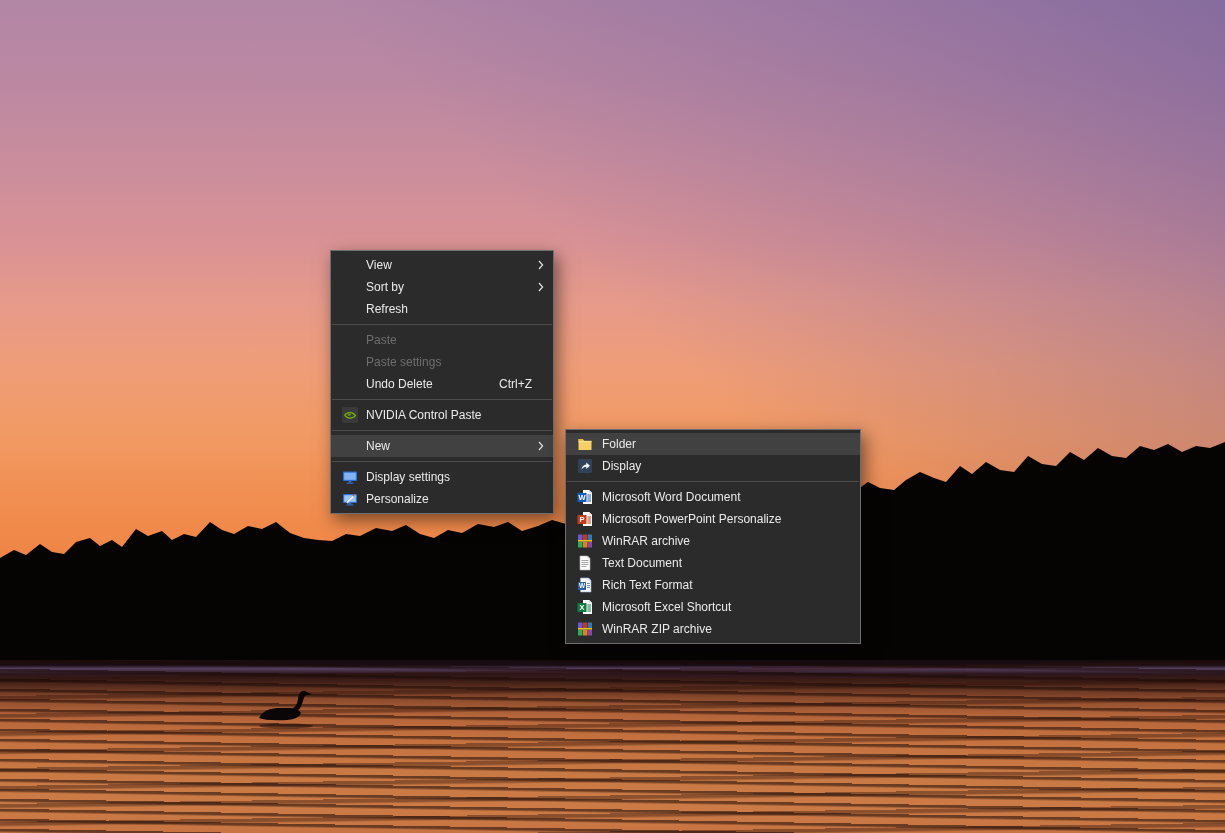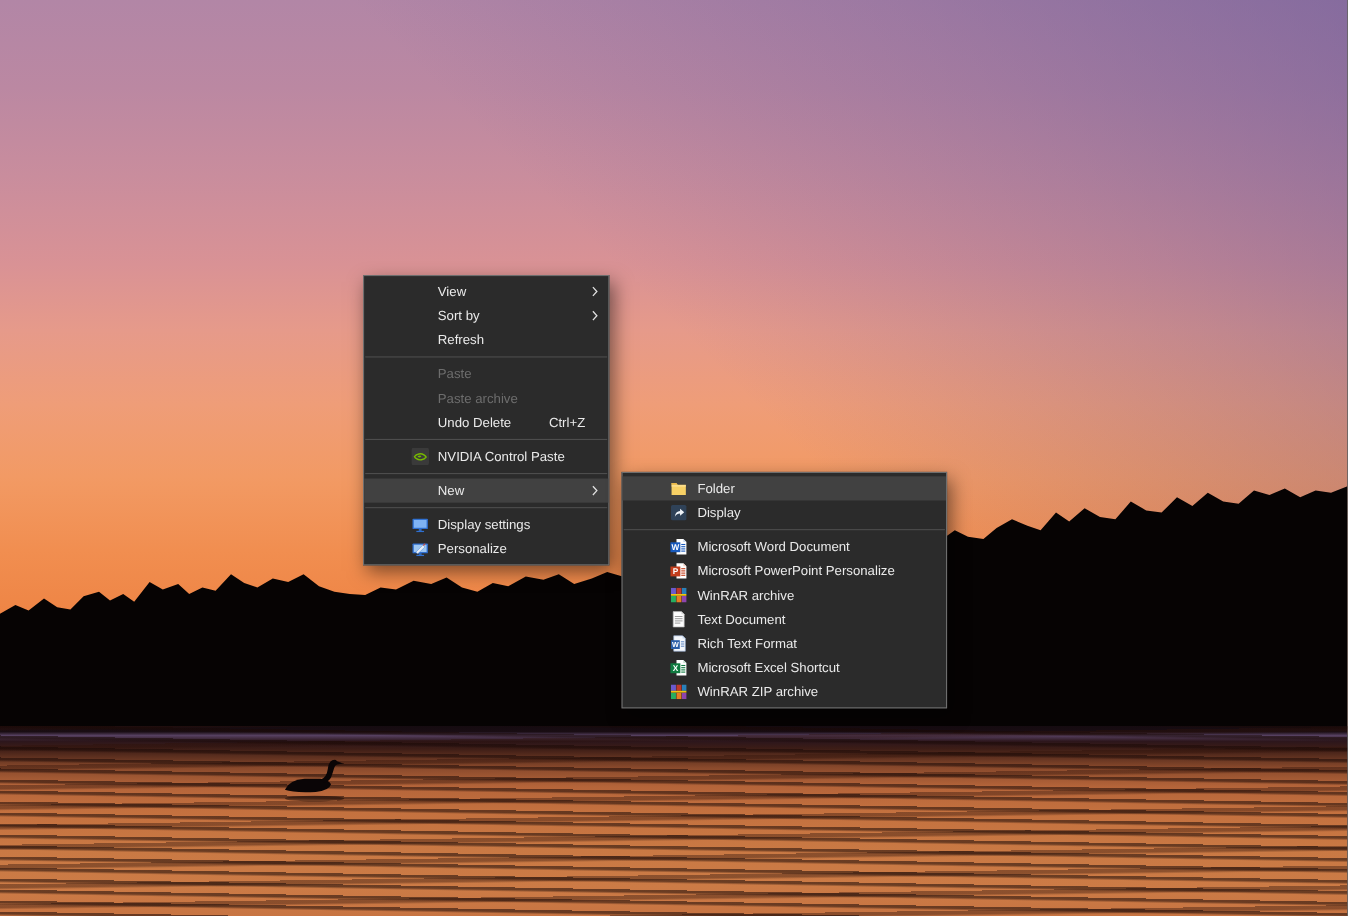--- a/index.html
+++ b/index.html
@@ -27,21 +27,21 @@
   .swan { position:absolute; left:254px; top:688px; width:68px; height:44px; }
 
   
   .menu {
     position:absolute; background:#2b2b2b; border:1px solid #6e6e6e;
     box-shadow:4px 6px 16px rgba(0,0,0,.5); padding:3px 0;
     font-size:12px; color:#eaeaea; user-select:none;
   }
   #context-menu { left:330px; top:250px; width:224px; z-index:10; }
   #new-submenu  { left:565px; top:429px; width:296px; z-index:11; }
-  .menu-item { height:22px; display:flex; align-items:center; position:relative; padding-right:8px;padding-left:32px; }
+  .menu-item { height:22px; display:flex; align-items:center; position:relative; padding-right:8px; }
   .menu-item.highlighted { background:#414141; }
   .menu-item.disabled .label { color:#6d6d6d; }
   .gutter { width:35px; flex:none; display:flex; justify-content:flex-start; }
   .gutter .ico { width:16px; height:16px; margin-left:11px; display:block; }
   #new-submenu .gutter { width:36px; }
   .label { flex:1; white-space:nowrap; }
   .shortcut { margin-right:13px; color:#eaeaea; }
   .arrow { position:absolute; right:9px; top:6px; width:6px; height:10px; }
   .separator { height:1px; background:#4d4d4d; margin:4px 1px; }
 </style>
@@ -95,21 +95,21 @@
 
     <div class="separator"></div>
 
     <div class="menu-item disabled">
       <span class="gutter"></span>
       <span class="label">Paste</span>
     </div>
 
     <div class="menu-item disabled">
       <span class="gutter"></span>
-      <span class="label">Paste archive</span>
+      <span class="label">Paste settings</span>
     </div>
 
     <div class="menu-item">
       <span class="gutter"></span>
       <span class="label">Undo Delete</span>
       <span class="shortcut">Ctrl+Z</span>
     </div>
 
     <div class="separator"></div>
 

